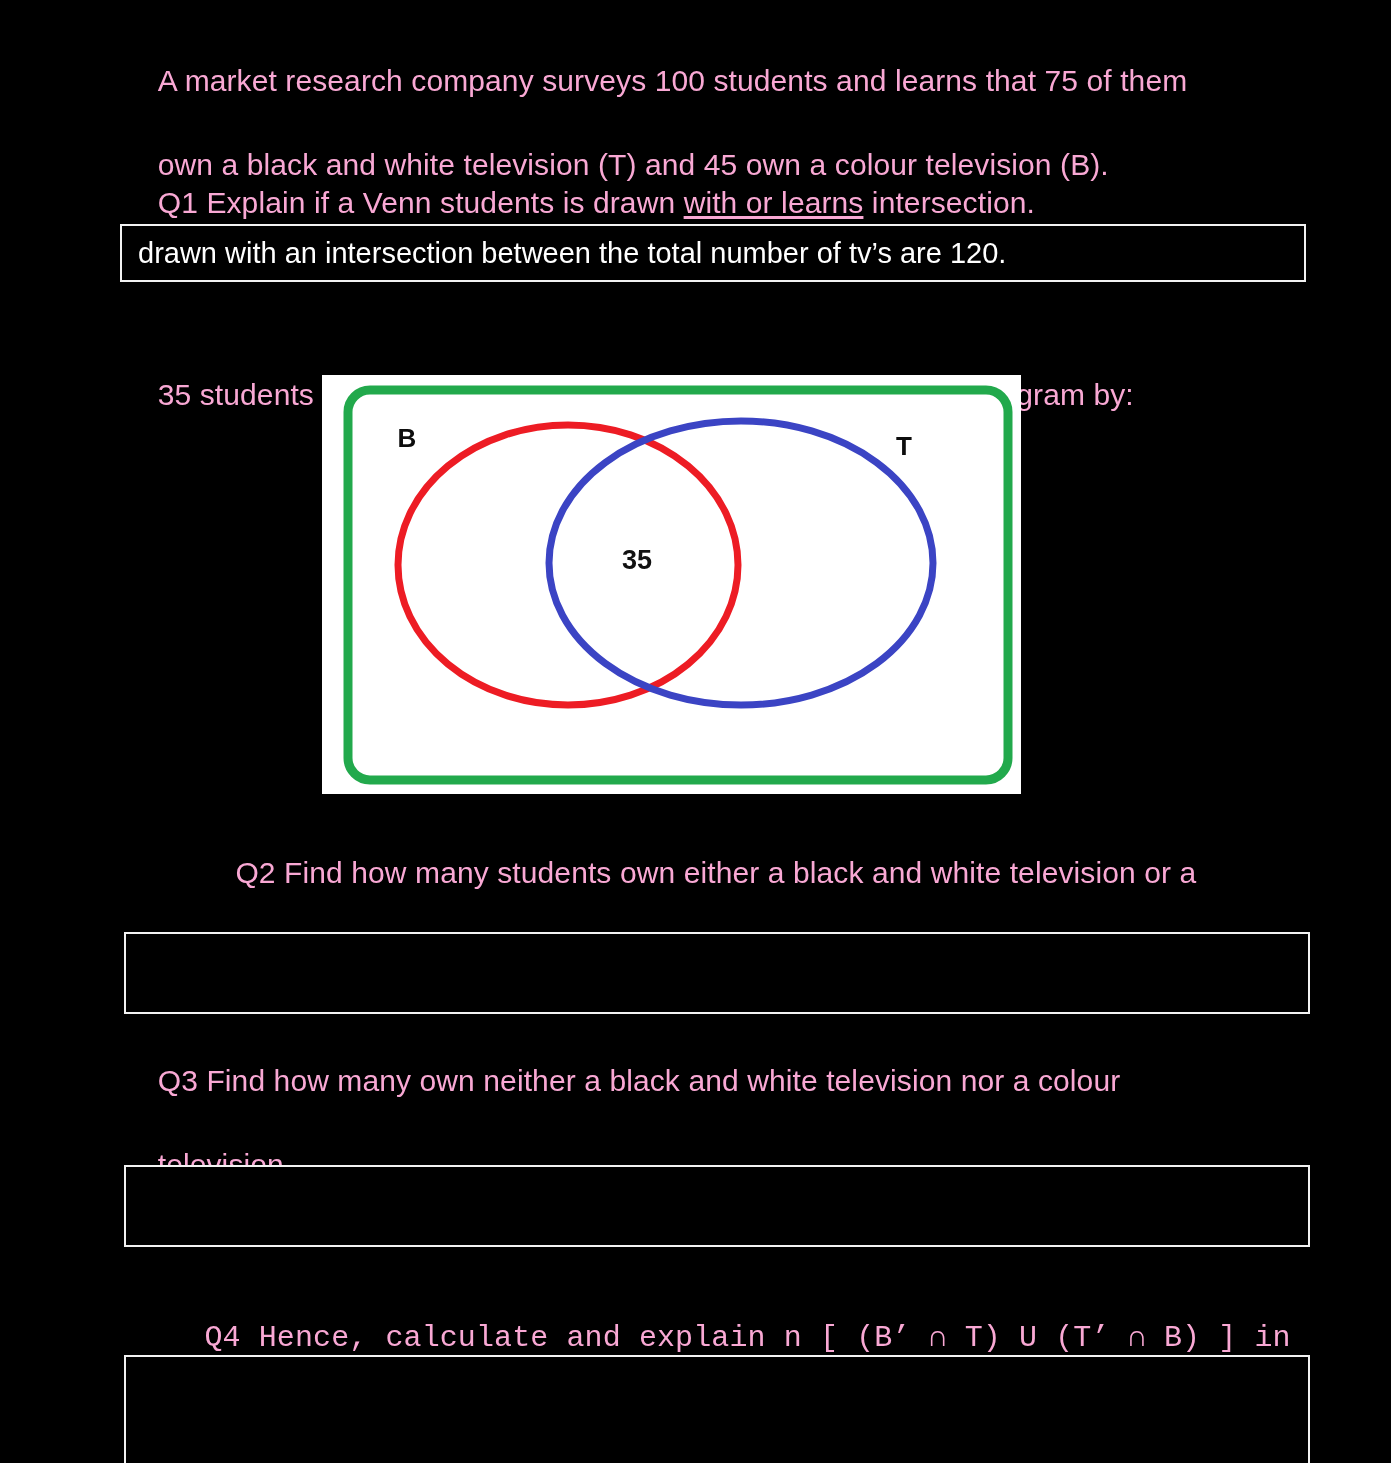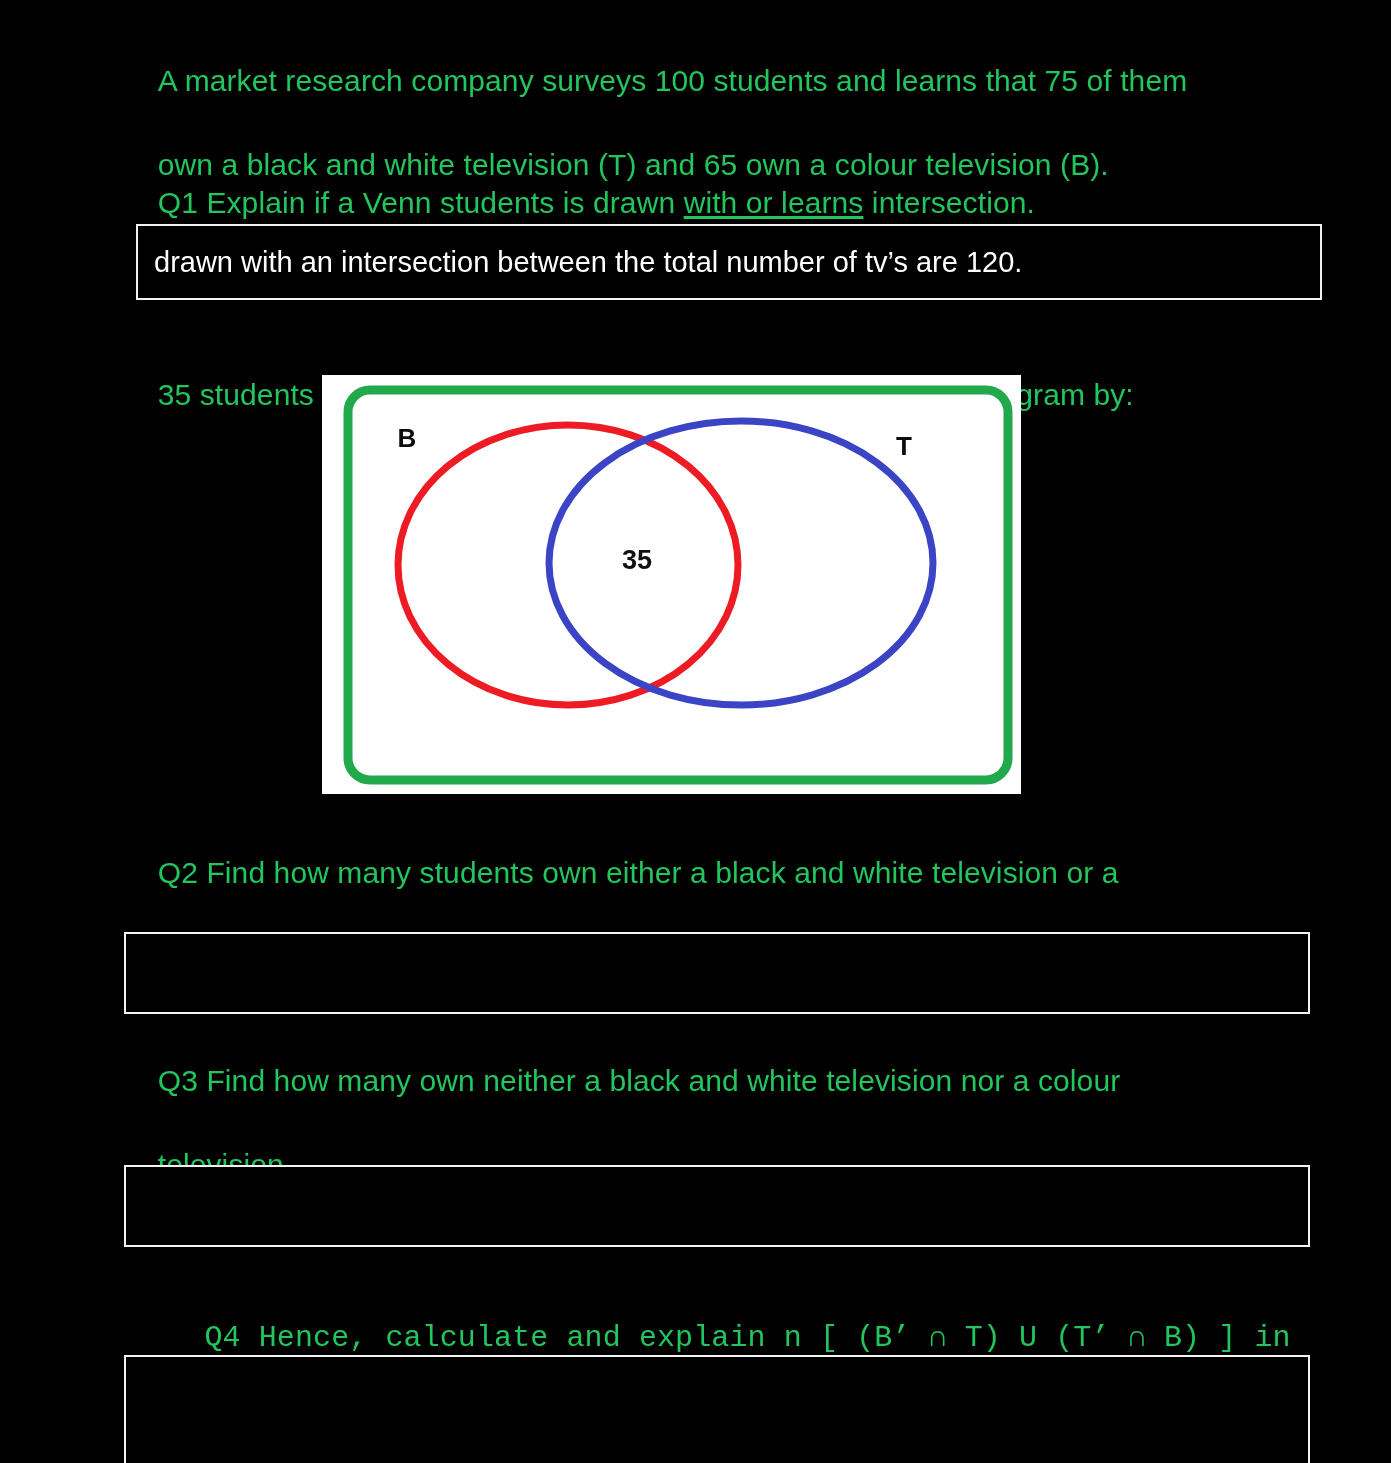--- a/index.html
+++ b/index.html
@@ -19,21 +19,21 @@
   .page {
     position: absolute;
     left: 0; top: 0;
     width: 1391px;
     height: 1463px;
   }
   .para {
     position: absolute;
     font-size: 30px;
     line-height: 42px;
-    color: #22c55e;
+    color: #f9a8d4;
     letter-spacing: 0.1px;
     white-space: pre-wrap;
   }
   .underline-span { text-decoration: underline; text-underline-offset: 3px; }
 
   .answer-box {
     position: absolute;
     border: 2px solid #f2f2f2;
     background: #000000;
     box-sizing: border-box;
@@ -72,28 +72,28 @@
     fill: #111111;
   }
 </style>
 </head>
 <body>
 
 <div class="page">
 
   <div class="para" style="left:124px; top:18px; width:1120px;">
     <span>A market research company surveys 100 students and learns that 75 of them</span><br>
-    <span>own a black and white television (T) and 65 own a colour television (B).</span>
+    <span>own a black and white television (T) and 45 own a colour television (B).</span>
   </div>
 
   <div class="para" style="left:124px; top:140px; width:1150px;">
     <span>Q1 Explain if a Venn students is drawn </span><span class="underline-span">with or learns</span><span> intersection.</span>
   </div>
 
-  <div class="answer-box" style="left:136px; top:224px; width:1186px; height:76px;">
+  <div class="answer-box" style="left:120px; top:224px; width:1186px; height:58px;">
     <div class="answer-text">drawn with an intersection between the total number of tv’s are 120.</div>
   </div>
 
   <div class="para" style="left:124px; top:332px; width:1150px;">
     <span>35 students own both types of television. Complete the Venn diagram by:</span>
   </div>
 
   <div class="venn-panel">
     <svg class="venn-svg" viewBox="0 0 699 419" xmlns="http://www.w3.org/2000/svg">
 
@@ -103,21 +103,21 @@
 
       <ellipse cx="419" cy="188" rx="192" ry="142" fill="none" stroke="#3b44c4" stroke-width="7"></ellipse>
 
       <text class="venn-label" x="85" y="72" text-anchor="middle">B</text>
       <text class="venn-label" x="582" y="80" text-anchor="middle">T</text>
 
       <text class="venn-count" x="315" y="194" text-anchor="middle">35</text>
     </svg>
   </div>
 
-  <div class="para" style="left:124px; top:810px; width:1150px;">
+  <div class="para" style="left:124px; top:810px; width:1150px;text-align:center;">
     <span>Q2 Find how many students own either a black and white television or a</span><br>
     <span>colour television.</span>
   </div>
 
   <div class="answer-box" style="left:124px; top:932px; width:1186px; height:82px;">
     <div class="answer-text"></div>
   </div>
 
   <div class="para" style="left:124px; top:1018px; width:1150px;">
     <span>Q3 Find how many own neither a black and white television nor a colour</span><br>

